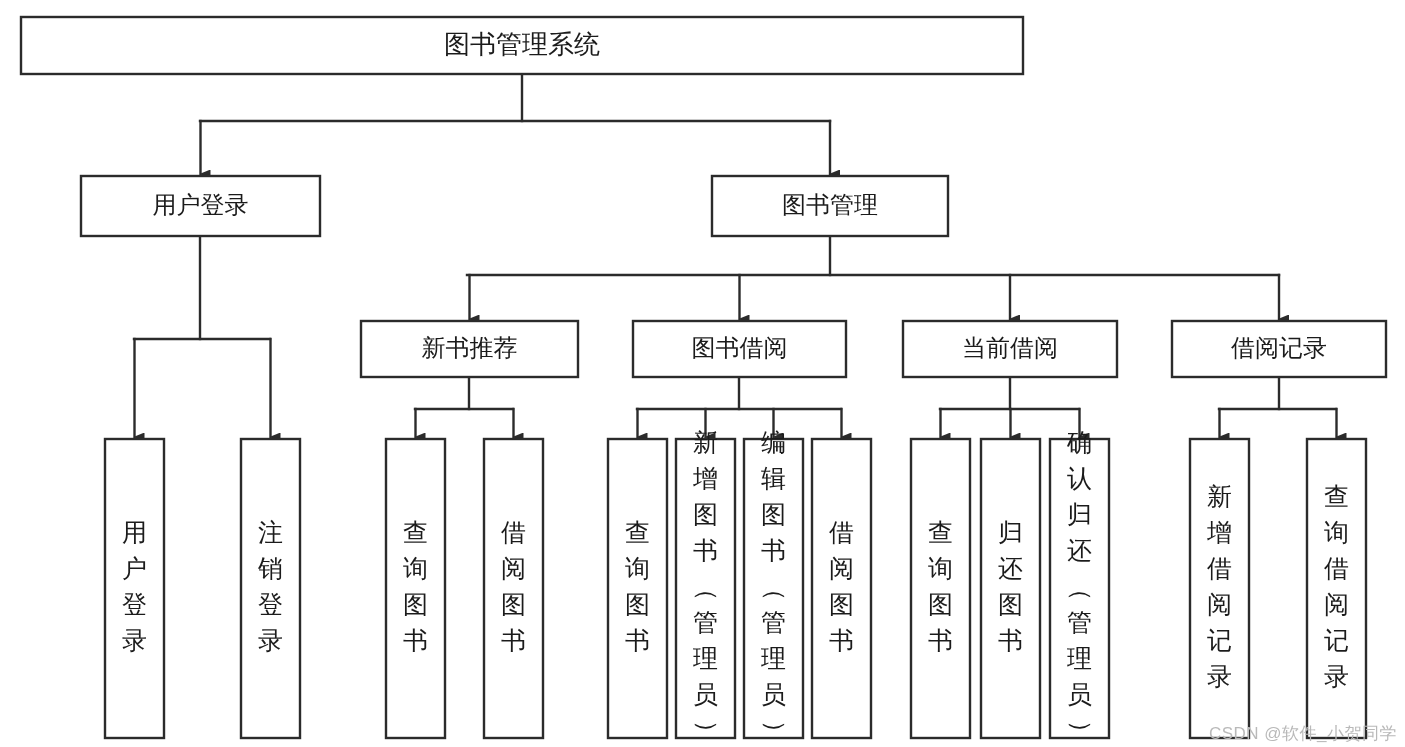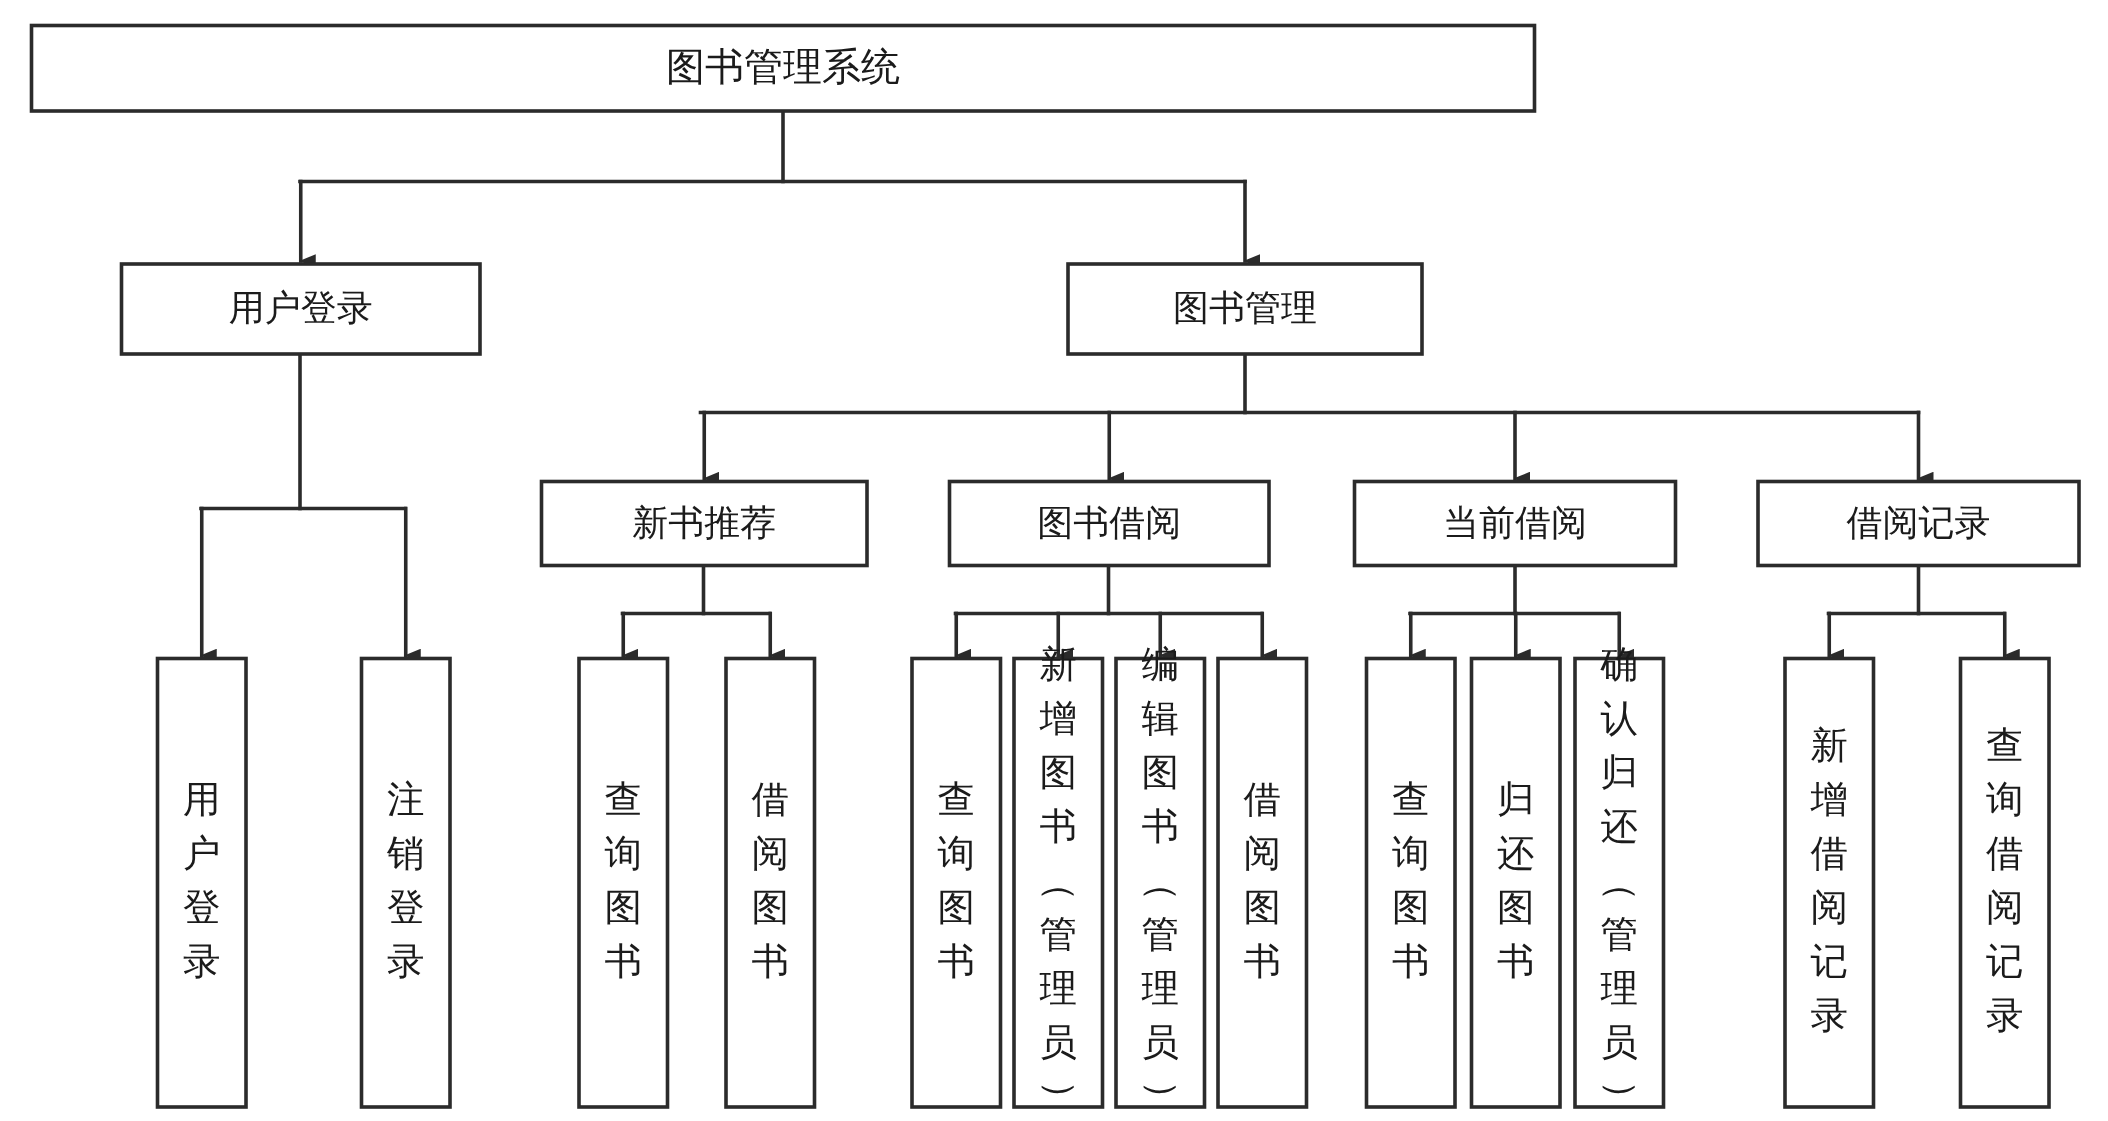--- a/index.html
+++ b/index.html
@@ -243,13 +243,14 @@
           <rect x="1307" y="435" width="59" height="299" class="node-box"></rect>
           <text x="1336.5" y="494.5" class="leaf-label">查</text>
           <text x="1336.5" y="530.5" class="leaf-label">询</text>
           <text x="1336.5" y="566.5" class="leaf-label">借</text>
           <text x="1336.5" y="602.5" class="leaf-label">阅</text>
           <text x="1336.5" y="638.5" class="leaf-label">记</text>
           <text x="1336.5" y="674.5" class="leaf-label">录</text>
         </g>
       </g>
   </svg>
+  <div class="watermark">CSDN @软件_小贺同学</div>
 </div>
 
 </body></html>

